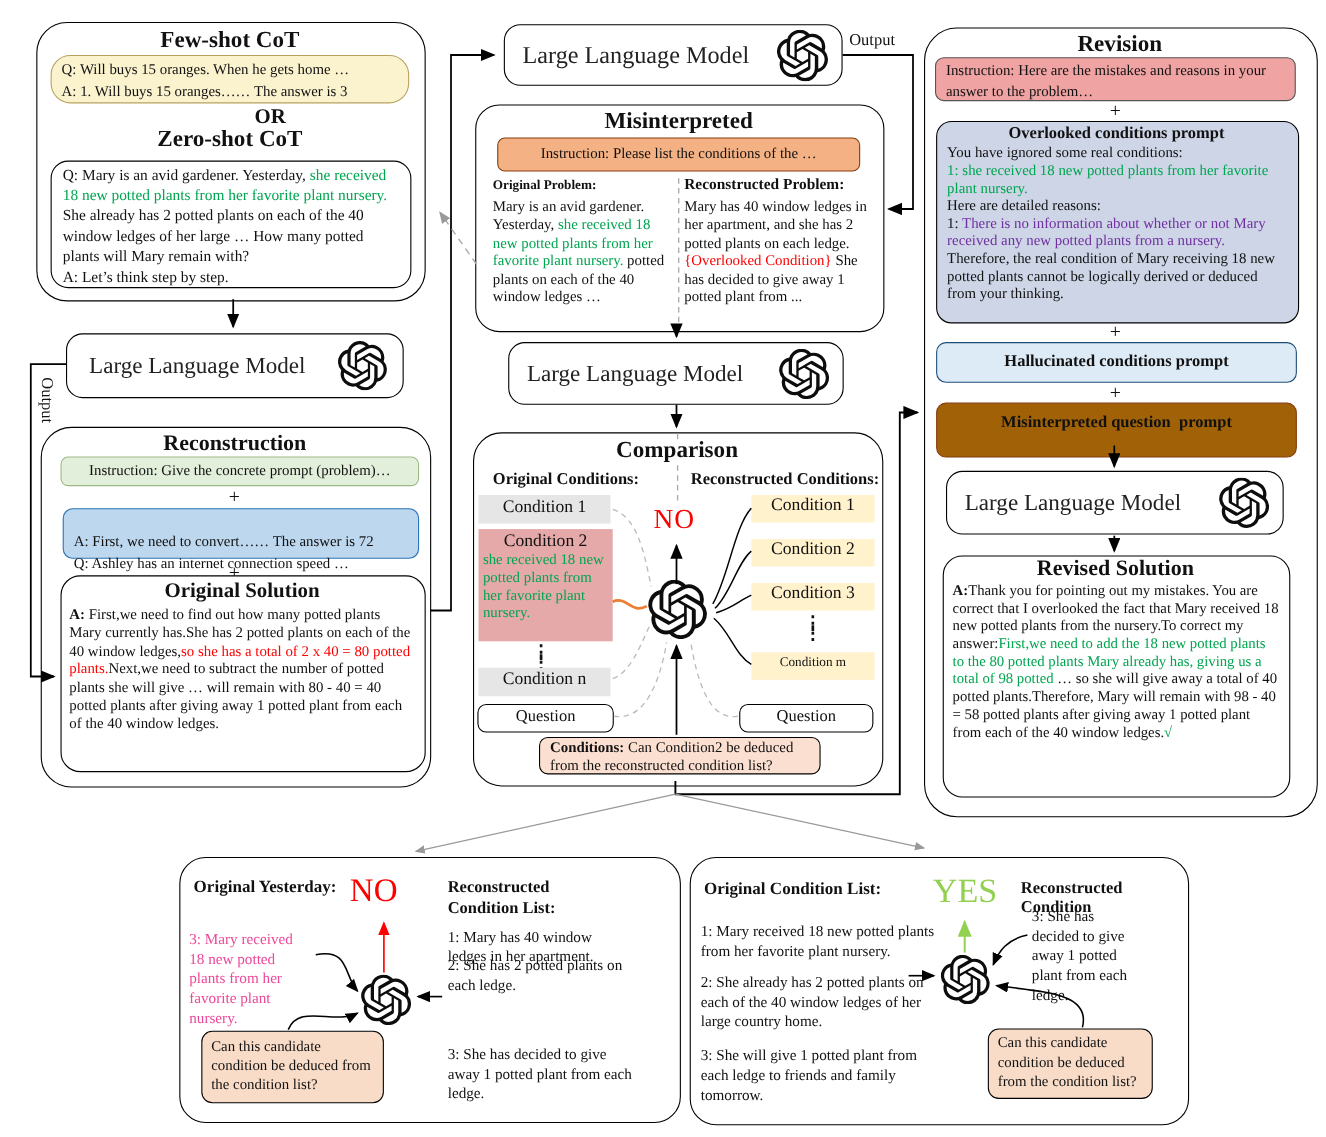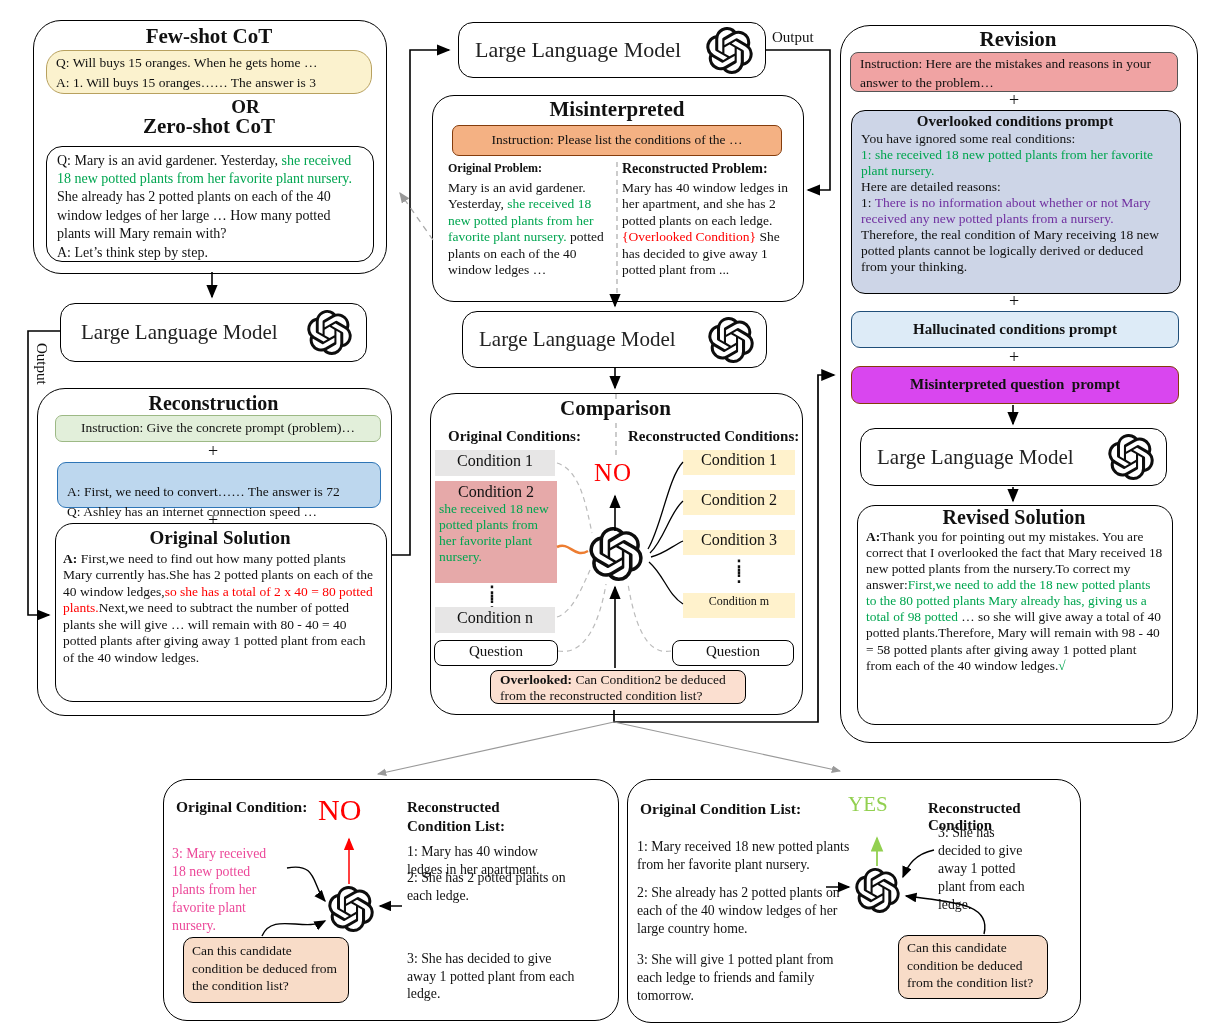--- a/index.html
+++ b/index.html
@@ -108,64 +108,64 @@
       <use href="#oai"></use>
     </svg>
 
 <div class="abs ctr" style="left:683px;top:450px;width:112px;height:25px;background:#FFF2CC;font-size:16px;padding-top:1px;box-sizing:border-box;">Condition 1</div>
 <div class="abs ctr" style="left:683px;top:490px;width:112px;height:25px;background:#FFF2CC;font-size:16px;padding-top:1px;box-sizing:border-box;">Condition 2</div>
 <div class="abs ctr" style="left:683px;top:530px;width:112px;height:25px;background:#FFF2CC;font-size:16px;padding-top:1px;box-sizing:border-box;">Condition 3</div>
 <div class="dots" style="left:727px;top:562px;width:24px;"><span>⋮</span><br><span>⋮</span></div>
 <div class="abs ctr" style="left:683px;top:593px;width:112px;height:25px;background:#FFF2CC;font-size:12px;padding-top:1px;box-sizing:border-box;">Condition m</div>
 <div class="rbox ctr" style="left:672px;top:640px;width:122px;height:26px;border-radius:8px;border-width:1.4px;font-size:15px;padding-top:2px;box-sizing:border-box;">Question</div>
 
-<div class="cbox" style="left:490px;top:670px;width:256px;height:34px;border-radius:8px;background:#FBDFD0;padding:1px 9px;box-sizing:border-box;font-size:13.5px;line-height:1.2;"><span style="font-weight: bold;">Overlooked:</span><span> Can Condition2 be deduced from the reconstructed condition list?</span></div>
+<div class="cbox" style="left:490px;top:670px;width:256px;height:34px;border-radius:8px;background:#FBDFD0;padding:1px 9px;box-sizing:border-box;font-size:13.5px;line-height:1.2;"><span style="font-weight: bold;">Conditions:</span><span> Can Condition2 be deduced from the reconstructed condition list?</span></div>
 
 <div class="rbox" style="left:840px;top:25px;width:356px;height:716px;border-radius:30px;"></div>
 <div class="title" style="left:840px;top:27px;width:356px;font-size:21px;">Revision</div>
 <div class="cbox small" style="left:850px;top:52px;width:328px;height:40px;border-radius:8px;background:#F0A3A3;border-color:#555;padding:2px 9px;box-sizing:border-box;line-height:1.4;">Instruction: Here are the mistakes and reasons in your answer to the problem…</div>
 <div class="plus" style="left:1003px;top:90px;">+</div>
 <div class="cbox" style="left:851px;top:110px;width:328px;height:182px;border-radius:14px;background:#CDD5E7;"></div>
 <div class="title" style="left:851px;top:113px;width:328px;font-size:15px;">Overlooked conditions prompt</div>
 <div class="abs preline" style="left:861px;top:131px;width:308px;font-size:13.5px;line-height:1.185;"><span>You have ignored some real conditions:
 </span><span style="color: rgb(0, 165, 80);">1: she received 18 new potted plants from her favorite plant nursery.</span><span>
 Here are detailed reasons:
 1: </span><span style="color: rgb(112, 48, 160);">There is no information about whether or not Mary received any new potted plants from a nursery.</span><span> Therefore, the real condition of Mary receiving 18 new potted plants cannot be logically derived or deduced from your thinking.</span></div>
 <div class="plus" style="left:1003px;top:291px;">+</div>
 <div class="cbox ctr" style="left:851px;top:311px;width:328px;height:37px;border-radius:9px;background:#DDEBF7;border-color:#1F4E79;font-weight:bold;font-size:15px;padding-top:9px;box-sizing:border-box;">Hallucinated conditions prompt</div>
 <div class="plus" style="left:1003px;top:347px;">+</div>
-<div class="cbox ctr pre" style="left:851px;top:366px;width:328px;height:38px;border-radius:9px;background:#d946ef;border-color:#843C0C;font-weight:bold;font-size:15px;padding-top:9px;box-sizing:border-box;">Misinterpreted question  prompt</div>
+<div class="cbox ctr pre" style="left:851px;top:366px;width:328px;height:50px;border-radius:9px;background:#a16207;border-color:#843C0C;font-weight:bold;font-size:15px;padding-top:9px;box-sizing:border-box;">Misinterpreted question  prompt</div>
 
 <div class="rbox" style="left:860px;top:428px;width:307px;height:58px;border-radius:15px;display:flex;align-items:center;justify-content:space-between;padding:0 12px 0 16px;box-sizing:border-box;">
   <span class="llm-label">Large Language Model</span>
   <svg class="oai" width="46" height="46">
         <use href="#oai"></use>
       </svg>
 </div>
 
 <div class="rbox" style="left:857px;top:505px;width:314px;height:218px;border-radius:18px;border-width:1.5px;"></div>
 <div class="title" style="left:857px;top:506px;width:314px;font-size:20px;">Revised Solution</div>
 <div class="abs" style="left:866px;top:529px;width:297px;font-size:13.4px;line-height:1.2;"><span style="font-weight: bold;">A:</span><span>Thank you for pointing out my mistakes. You are correct that I overlooked the fact that Mary received 18 new potted plants from the nursery.To correct my answer:</span><span style="color: rgb(0, 165, 80);">First,we need to add the 18 new potted plants to the 80 potted plants Mary already has, giving us a total of 98 potted</span><span>  … so she will give away a total of 40 potted plants.Therefore, Mary will remain with 98 - 40 = 58 potted plants after giving away 1 potted plant from each of the 40 window ledges.</span><span style="color: rgb(0, 165, 80); font-weight: bold;">√</span></div>
 
 <div class="rbox" style="left:163px;top:779px;width:454px;height:240px;border-radius:24px;"></div>
-<div class="abs" style="left:176px;top:798px;font-weight:bold;font-size:15.5px;">Original Condition:</div>
+<div class="abs" style="left:176px;top:798px;font-weight:bold;font-size:15.5px;">Original Yesterday:</div>
 <div class="abs" style="left:318px;top:793px;font-size:30px;color:#FF0000;">NO</div>
 <div class="abs" style="left:172px;top:845px;width:108px;font-size:13.8px;line-height:1.3;color:#ec4899;">3: Mary received 18 new potted plants from her favorite plant nursery.</div>
 <svg class="abs" style="left:328px;top:886px;" width="46" height="46">
       <use href="#oai"></use>
     </svg>
 <div class="abs pre" style="left:407px;top:798px;width:160px;font-weight:bold;font-size:15px;line-height:1.25;">Reconstructed  Condition List:</div>
 <div class="abs" style="left:407px;top:843px;width:168px;font-size:13.8px;line-height:1.28;">1: Mary has 40 window ledges in her apartment.</div>
 <div class="abs" style="left:407px;top:869px;width:168px;font-size:13.8px;line-height:1.28;">2: She has 2 potted plants on each ledge.</div>
 <div class="abs" style="left:407px;top:950px;width:175px;font-size:13.8px;line-height:1.28;">3: She has decided to give away 1 potted plant from each ledge.</div>
 <div class="cbox" style="left:183px;top:937px;width:166px;height:66px;border-radius:10px;background:#F8DCC8;padding:4px 8px;box-sizing:border-box;font-size:13.5px;line-height:1.3;">Can this candidate condition be deduced from the condition list?</div>
 
 <div class="rbox" style="left:627px;top:779px;width:452px;height:242px;border-radius:24px;"></div>
 <div class="abs" style="left:640px;top:800px;font-weight:bold;font-size:15.5px;">Original Condition List:</div>
-<div class="abs" style="left:848px;top:792px;font-size:21px;color:#92D050;">YES</div>
+<div class="abs" style="left:848px;top:792px;font-size:31px;color:#92D050;">YES</div>
 <div class="abs" style="left:928px;top:800px;width:150px;font-weight:bold;font-size:15px;">Reconstructed Condition</div>
 <div class="abs" style="left:938px;top:824px;width:100px;font-size:13.8px;line-height:1.3;">3: She has decided to give away 1 potted plant from each ledge.</div>
 <svg class="abs" style="left:855px;top:868px;" width="45" height="45">
       <use href="#oai"></use>
     </svg>
 <div class="abs" style="left:637px;top:838px;width:228px;font-size:13.8px;line-height:1.3;">1: Mary received 18 new potted plants from her favorite plant nursery.</div>
 <div class="abs" style="left:637px;top:884px;width:222px;font-size:13.8px;line-height:1.3;">2: She already has 2 potted plants on each of the 40 window ledges of her large country home.</div>
 <div class="abs" style="left:637px;top:951px;width:215px;font-size:13.8px;line-height:1.3;">3: She will give 1 potted plant from each ledge to friends and family tomorrow.</div>
 <div class="cbox" style="left:898px;top:935px;width:150px;height:64px;border-radius:10px;background:#F8DCC8;padding:3px 8px;box-sizing:border-box;font-size:13.5px;line-height:1.3;">Can this candidate condition be deduced from the condition list?</div>
 

